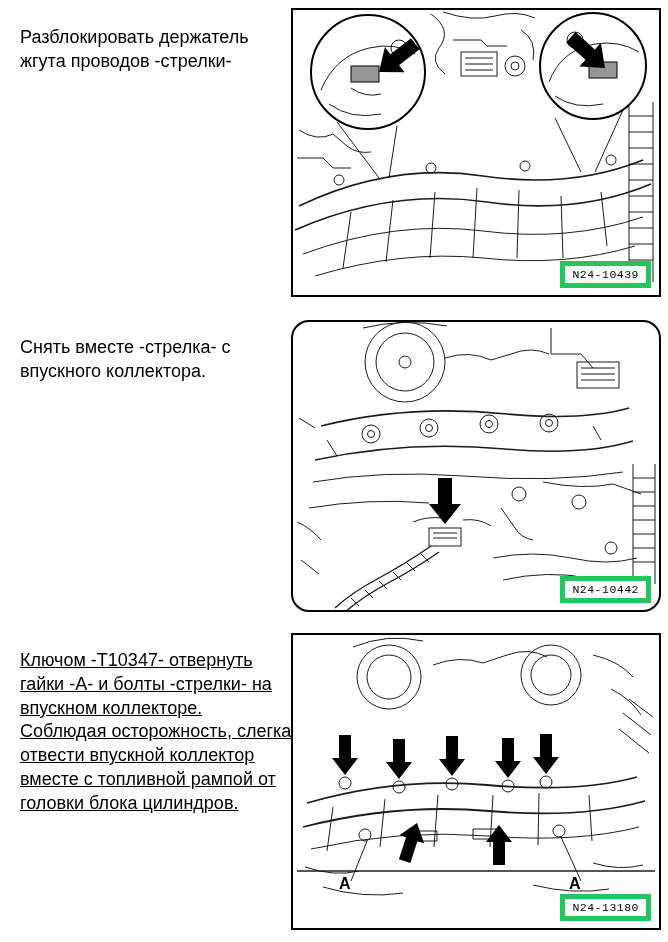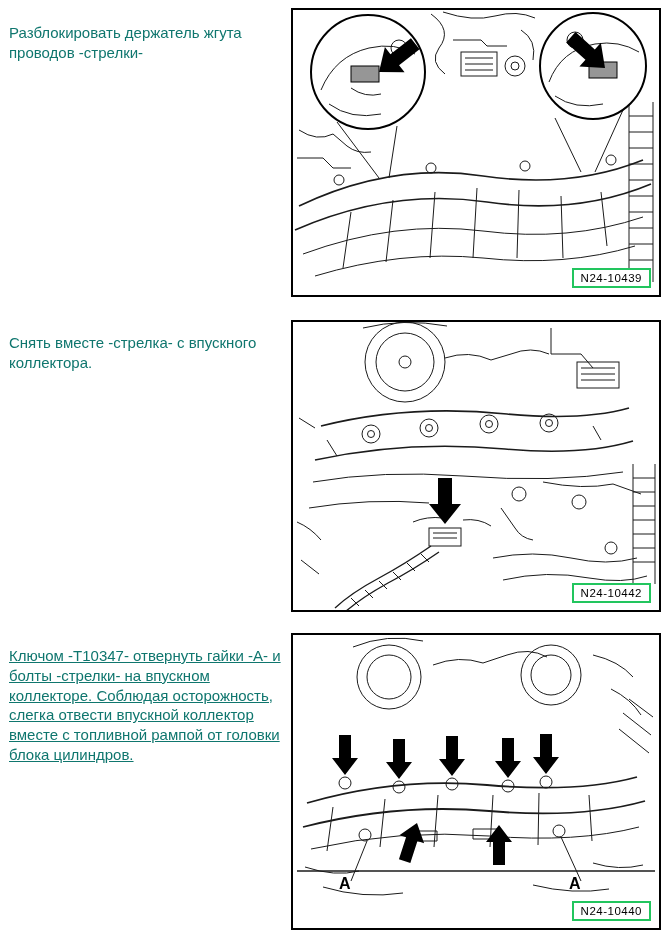--- a/index.html
+++ b/index.html
@@ -3,39 +3,39 @@
 <meta charset="utf-8">
 <style>
   html,body { margin:0; padding:0; }
   body {
     width:668px; height:942px; position:relative;
     background:#ffffff; color:#000;
     font-family:"Liberation Sans", sans-serif;
     overflow:hidden;
   }
   .instr {
-    position:absolute; left:9px; width:273px;
-    font-size:15px; line-height:1.32; color:#0f766e;
+    position:absolute; left:20px; width:273px;
+    font-size:18px; line-height:1.32; color:#000000;
   }
   #instr-1 { top:8px; }
   #instr-2 { top:318px; }
   #instr-3 { top:631px;text-decoration:underline; }
   .frame {
     position:absolute; left:291px; width:370px;
     border:2px solid #000; background:#fff; box-sizing:border-box;
   }
   #frame-1 { top:8px;   height:289px; }
-  #frame-2 { top:320px; height:292px; }
+  #frame-2 { top:320px; height:292px;border-radius:18px; }
   #frame-3 { top:633px; height:297px; }
   .frame svg { position:absolute; left:0; top:0; width:100%; height:100%; display:block; }
   .figlabel {
     position:absolute; right:8px; bottom:7px;
-    border:2px solid #22c55e; background:#fff;
+    border:5px solid #22c55e; background:#fff;
     padding:2px 7px; font-size:11.5px; letter-spacing:0.5px;
-    font-family:Liberation Sans, sans-serif;
+    font-family:Liberation Mono, monospace;
   }
   .callout-a {
     position:absolute; font-weight:bold; font-size:16px;
     font-family:"Liberation Sans", sans-serif; color:#000;
   }
   #a-left  { left:46px;  top:240px; }
   #a-right { left:276px; top:240px; }
 </style>
 </head>
 <body>
@@ -184,16 +184,16 @@
       <use href="#arw3" transform="translate(52,140)" fill="#000"></use>
       <use href="#arw3" transform="translate(106,144)" fill="#000"></use>
       <use href="#arw3" transform="translate(159,141)" fill="#000"></use>
       <use href="#arw3" transform="translate(215,143)" fill="#000"></use>
       <use href="#arw3" transform="translate(253,139)" fill="#000"></use>
       <use href="#arw3" transform="translate(124,188) rotate(198)" fill="#000"></use>
       <use href="#arw3" transform="translate(206,190) rotate(180)" fill="#000"></use>
     </svg>
     <div class="callout-a" id="a-left">A</div>
     <div class="callout-a" id="a-right">A</div>
-    <div class="figlabel">N24-10440</div>
+    <div class="figlabel">N24-13180</div>
   </figure>
 
 </div>
 
 </body></html>

